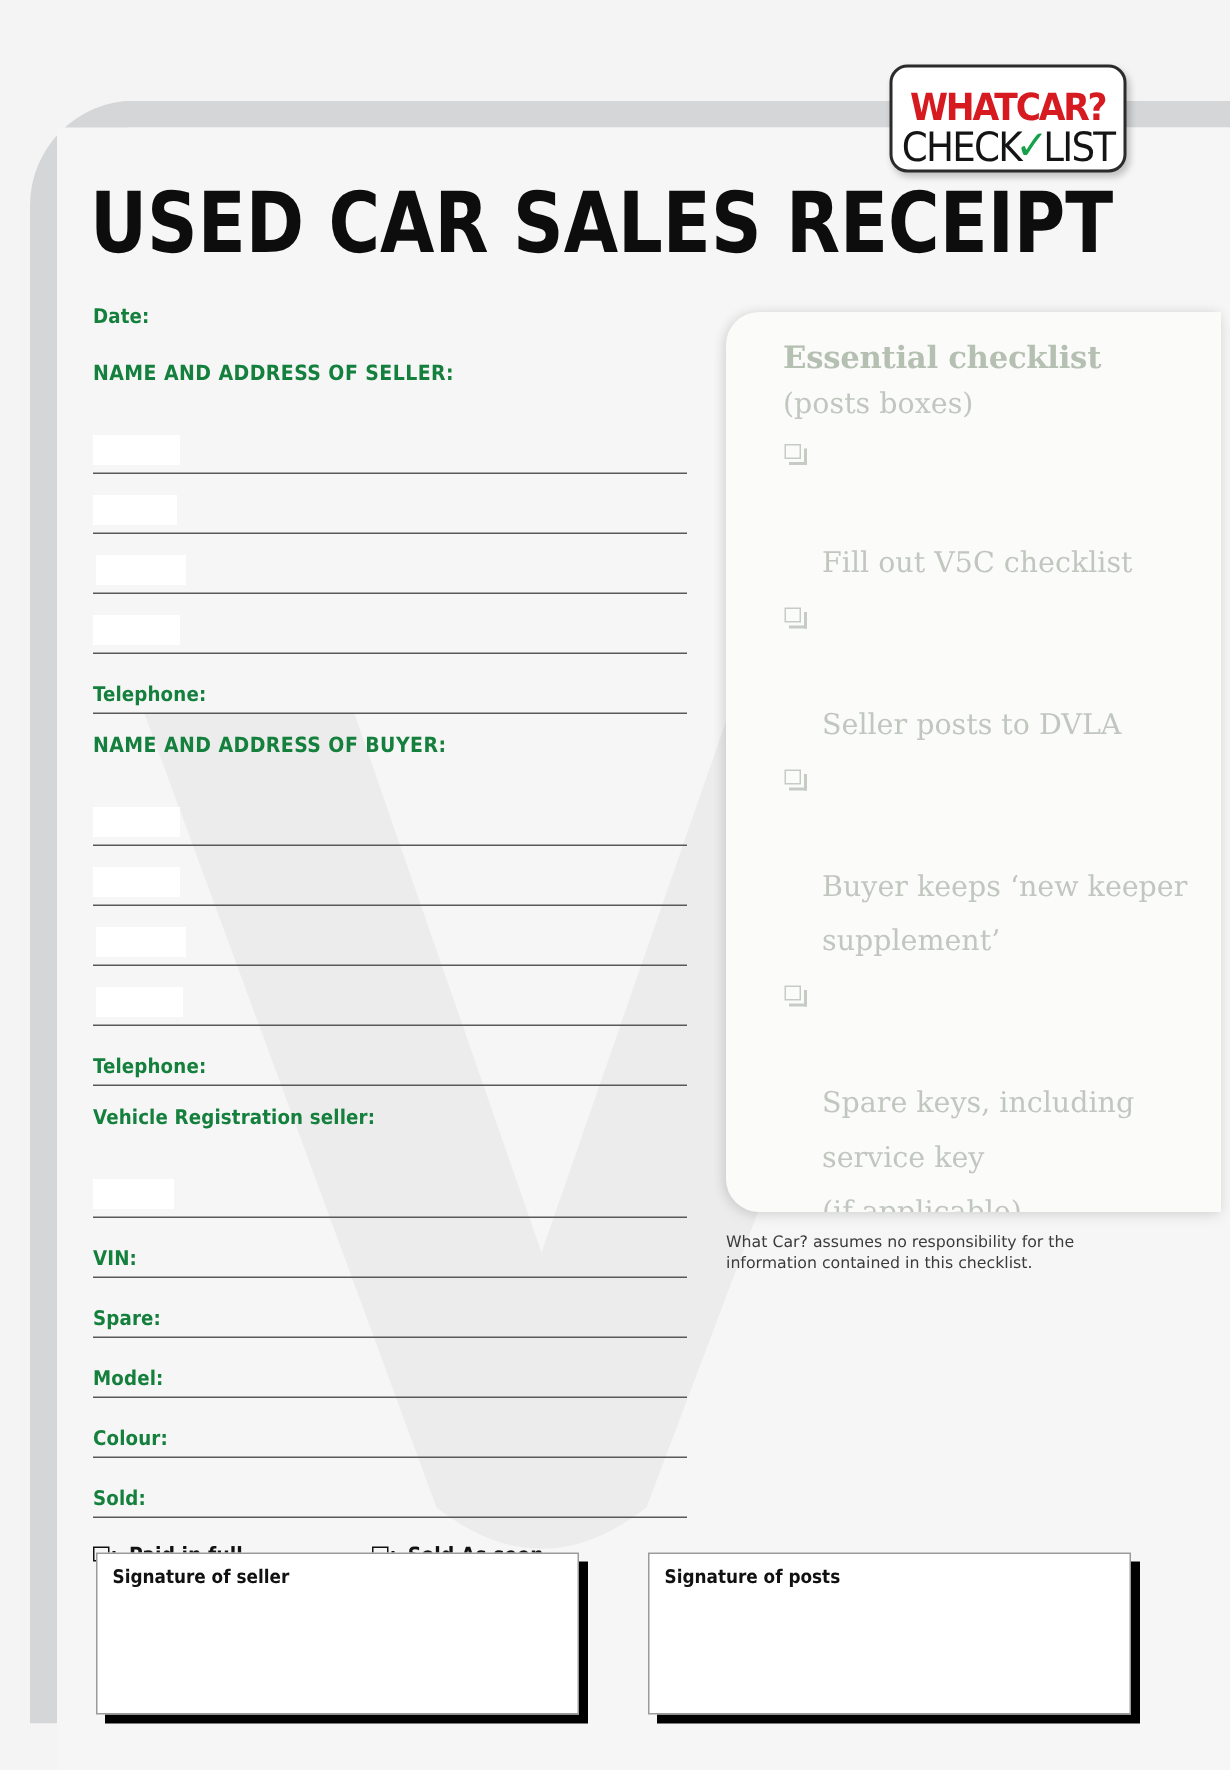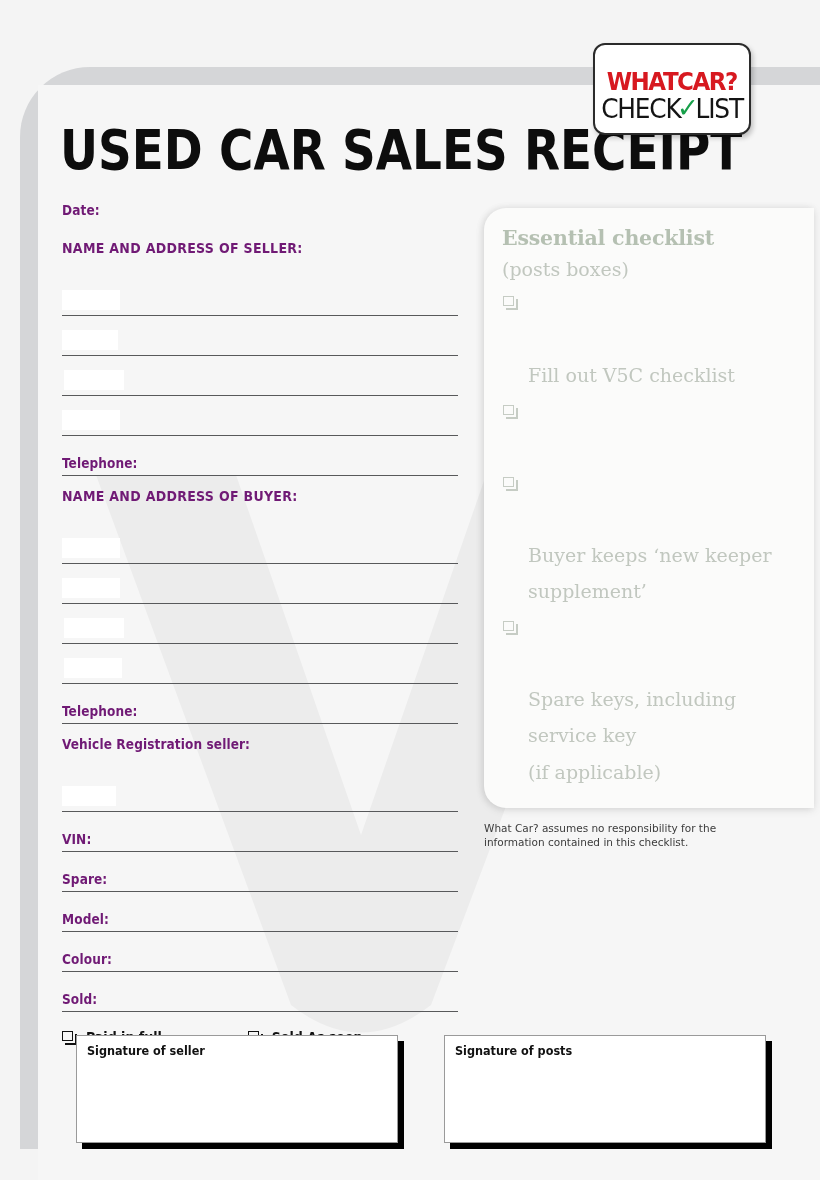--- a/index.html
+++ b/index.html
@@ -69,21 +69,21 @@
     pointer-events: none;
   }
   .watermark svg { display: block; }
 
   
   .logo {
     position: absolute;
     left: 593px;
     top: 43px;
     width: 158px;
-    height: 92px;
+    height: 72px;
     background: #ffffff;
     border: 2px solid #2b2b2b;
     border-radius: 12px;
     box-sizing: border-box;
     box-shadow: 2px 3px 5px rgba(0,0,0,0.22);
     z-index: 40;
     display: flex;
     flex-direction: column;
     align-items: center;
     justify-content: center;
@@ -141,21 +141,21 @@
     position: absolute;
     left: 62px;
     top: 200px;
     width: 396px;
     z-index: 15;
   }
   .f-label {
     font-family: "DejaVu Sans Condensed", "Liberation Sans Narrow", "Liberation Sans", sans-serif;
     font-weight: bold;
     font-size: 13.5px;
-    color: #701a75;
+    color: #15803d;
     letter-spacing: 0.1px;
     line-height: 1;
     white-space: nowrap;
   }
   .f-label.caps {
     font-size: 14px;
     letter-spacing: 0.3px;
   }
   .row-date { height: 38px; }
   .row-seller { height: 38px; }
@@ -225,21 +225,20 @@
   }
 
   
   .sig {
     position: absolute;
     background: #ffffff;
     border: 1px solid #9a9a9a;
     box-sizing: border-box;
     box-shadow: 6px 6px 0 #000000;
     z-index: 15;
-    margin-left: 12px;
   }
   .sig-label {
     position: absolute;
     left: 10px;
     top: 7px;
     font-family: "DejaVu Sans Condensed", "Liberation Sans Narrow", "Liberation Sans", sans-serif;
     font-weight: bold;
     font-size: 12.5px;
     color: #111111;
     white-space: nowrap;
@@ -255,20 +254,21 @@
     width: 330px;
     height: 600px;
     background: #fbfbfa;
     border-radius: 22px 0 0 22px;
     box-shadow: 0 2px 10px rgba(0,0,0,0.10), -2px 0 7px rgba(0,0,0,0.07);
     z-index: 18;
     overflow: hidden;
   }
   .cl-inner {
     padding: 18px 12px 0 18px;
+    margin-left: 20px;
   }
   .cl-title {
     font-family: "DejaVu Serif", "Liberation Serif", serif;
     font-weight: bold;
     font-size: 20.5px;
     color: #b5c0b2;
     letter-spacing: -0.2px;
     line-height: 1.2;
     margin-bottom: 7px;
   }
@@ -448,20 +448,21 @@
     <div class="cl-inner">
       <div class="cl-title">Essential checklist</div>
       <div class="cl-sub">(posts boxes)</div>
       <ul class="cl-list">
         <li class="cl-item">
           <span class="cl-box"></span>
           <span>Fill out V5C checklist</span>
         </li>
         <li class="cl-item">
           <span class="cl-box"></span>
+          <span>Seller posts to DVLA</span>
         </li>
         <li class="cl-item">
           <span class="cl-box"></span>
           <span>Buyer keeps ‘new keeper
 supplement’</span>
         </li>
         <li class="cl-item">
           <span class="cl-box"></span>
           <span>Spare keys, including
 service key

